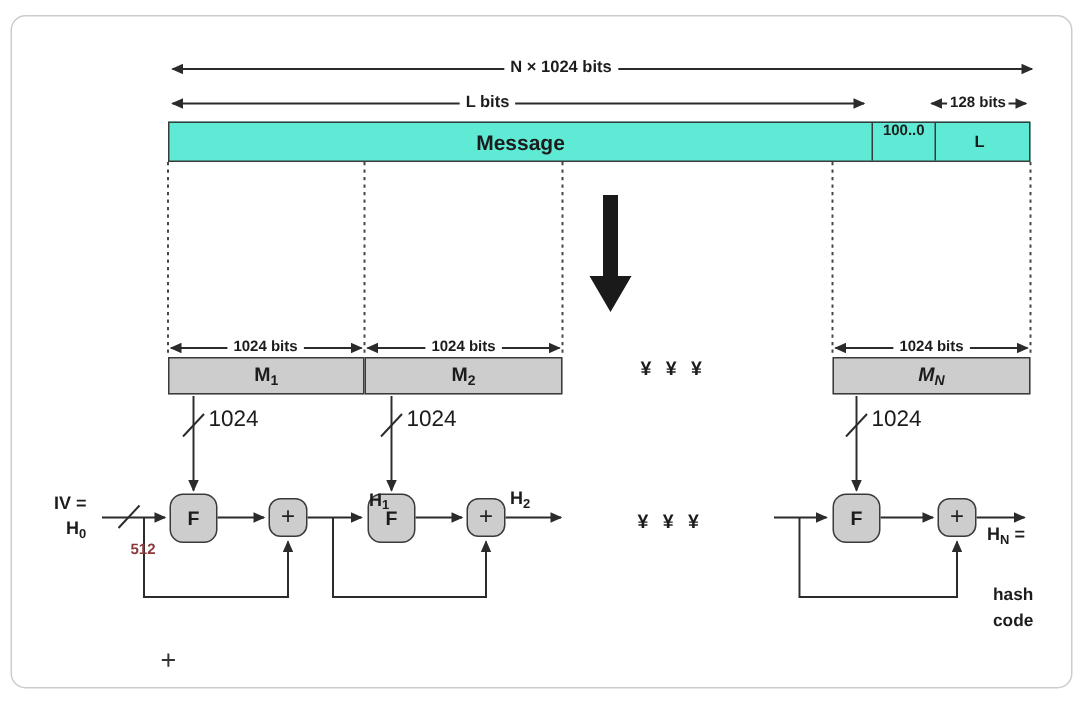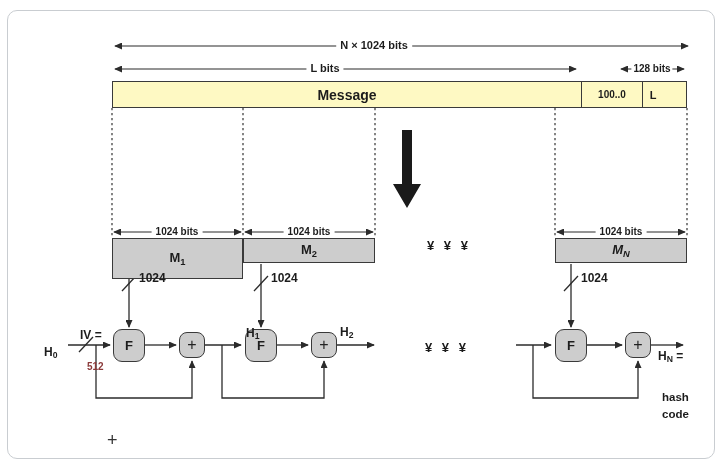--- a/index.html
+++ b/index.html
@@ -15,30 +15,30 @@
   .dim{font-size:11px;font-weight:700;}
   .dim-sm{font-size:10px;font-weight:600;}
   .gbox{position:absolute;z-index:2;background:#cdcdcd;border:1.5px solid #3a3a3a;
         box-sizing:border-box;display:flex;align-items:center;justify-content:center;}
   .fbox{border-radius:9px;font-size:13px;font-weight:600;}
   .plusbox{border-radius:8px;font-size:16px;font-weight:400;color:#222;}
   .mlabel{font-size:13px;font-weight:600;}
   sub.sb{font-size:0.72em;vertical-align:-0.28em;}
   sup.sp{font-size:0.7em;vertical-align:0.45em;}
   .bar{position:absolute;left:112px;top:81px;width:575px;height:27px;z-index:2;
-       background:#fef9c3;border:1.5px solid #3a3a3a;box-sizing:border-box;}
+       background:#5eead4;border:1.5px solid #3a3a3a;box-sizing:border-box;}
   .bar .msg{position:absolute;left:0;top:0;bottom:0;width:468px;display:flex;
             align-items:center;justify-content:center;font-size:14px;font-weight:600;}
-  .bar .pad{position:absolute;left:468px;top:0;bottom:0;width:62px;
+  .bar .pad{position:absolute;left:468px;top:0;bottom:0;width:43px;
             border-left:1.5px solid #3a3a3a;border-right:1.5px solid #3a3a3a;
-            box-sizing:border-box;display:flex;align-items:center;justify-content:center;
+            box-sizing:border-box;display:flex;align-items:flex-start;justify-content:center;
             font-size:10px;font-weight:600;}
   .bar .len{position:absolute;left:507px;top:0;bottom:0;right:0;display:flex;
             align-items:center;justify-content:center;font-size:11px;font-weight:600;}
-  .wire-num{font-size:12px;font-weight:700;}
+  .wire-num{font-size:15px;font-weight:400;}
   .iv-num{font-size:10px;font-weight:600;color:#8b3a3a;}
   .hlabel{font-size:12px;font-weight:600;}
   .ell{font-size:13px;font-weight:600;letter-spacing:3px;}
   .legend-sym{font-size:18px;font-weight:300;color:#333;}
   .legend-txt{font-size:10.5px;font-weight:400;color:#3c3c3c;}
   .hashword{font-size:11.5px;font-weight:600;margin-top:20px;}
 </style>
 </head>
 <body>
 
@@ -107,35 +107,35 @@
       <span>Message</span>
     </div>
     <div class="pad">
       <span>100..0</span>
     </div>
     <div class="len">
       <span>L</span>
     </div>
   </div>
 
-  <div class="gbox mlabel" style="left:112px;top:238px;width:131px;height:41px;">
+  <div class="gbox mlabel" style="left:112px;top:238px;width:131px;height:25px;">
     <span><span>M</span><sub class="sb">1</sub></span>
   </div>
   <div class="gbox mlabel" style="left:243px;top:238px;width:132px;height:25px;">
     <span><span>M</span><sub class="sb">2</sub></span>
   </div>
   <div class="gbox mlabel" style="left:555px;top:238px;width:132px;height:25px;font-style:italic;">
     <span><span>M</span><sub class="sb">N</sub></span>
   </div>
 
   <span class="lbl wire-num" style="left:139px;top:272px;">1024</span>
   <span class="lbl wire-num" style="left:271px;top:272px;">1024</span>
   <span class="lbl wire-num" style="left:581px;top:272px;">1024</span>
 
-  <span class="lbl hlabel" style="left:36px;top:329px;margin-left:44px;">IV =</span>
+  <span class="lbl hlabel" style="left:36px;top:329px;">IV =</span>
   <span class="lbl hlabel" style="left:44px;top:346px;"><span>H</span><sub class="sb">0</sub></span>
   <span class="lbl iv-num" style="left:87px;top:322px;margin-top:40px;">512</span>
 
   <div class="gbox fbox" style="left:113px;top:329px;width:32px;height:33px;">
     <span>F</span>
   </div>
   <div class="gbox fbox" style="left:245px;top:329px;width:32px;height:33px;">
     <span>F</span>
   </div>
   <div class="gbox fbox" style="left:555px;top:329px;width:32px;height:33px;">

